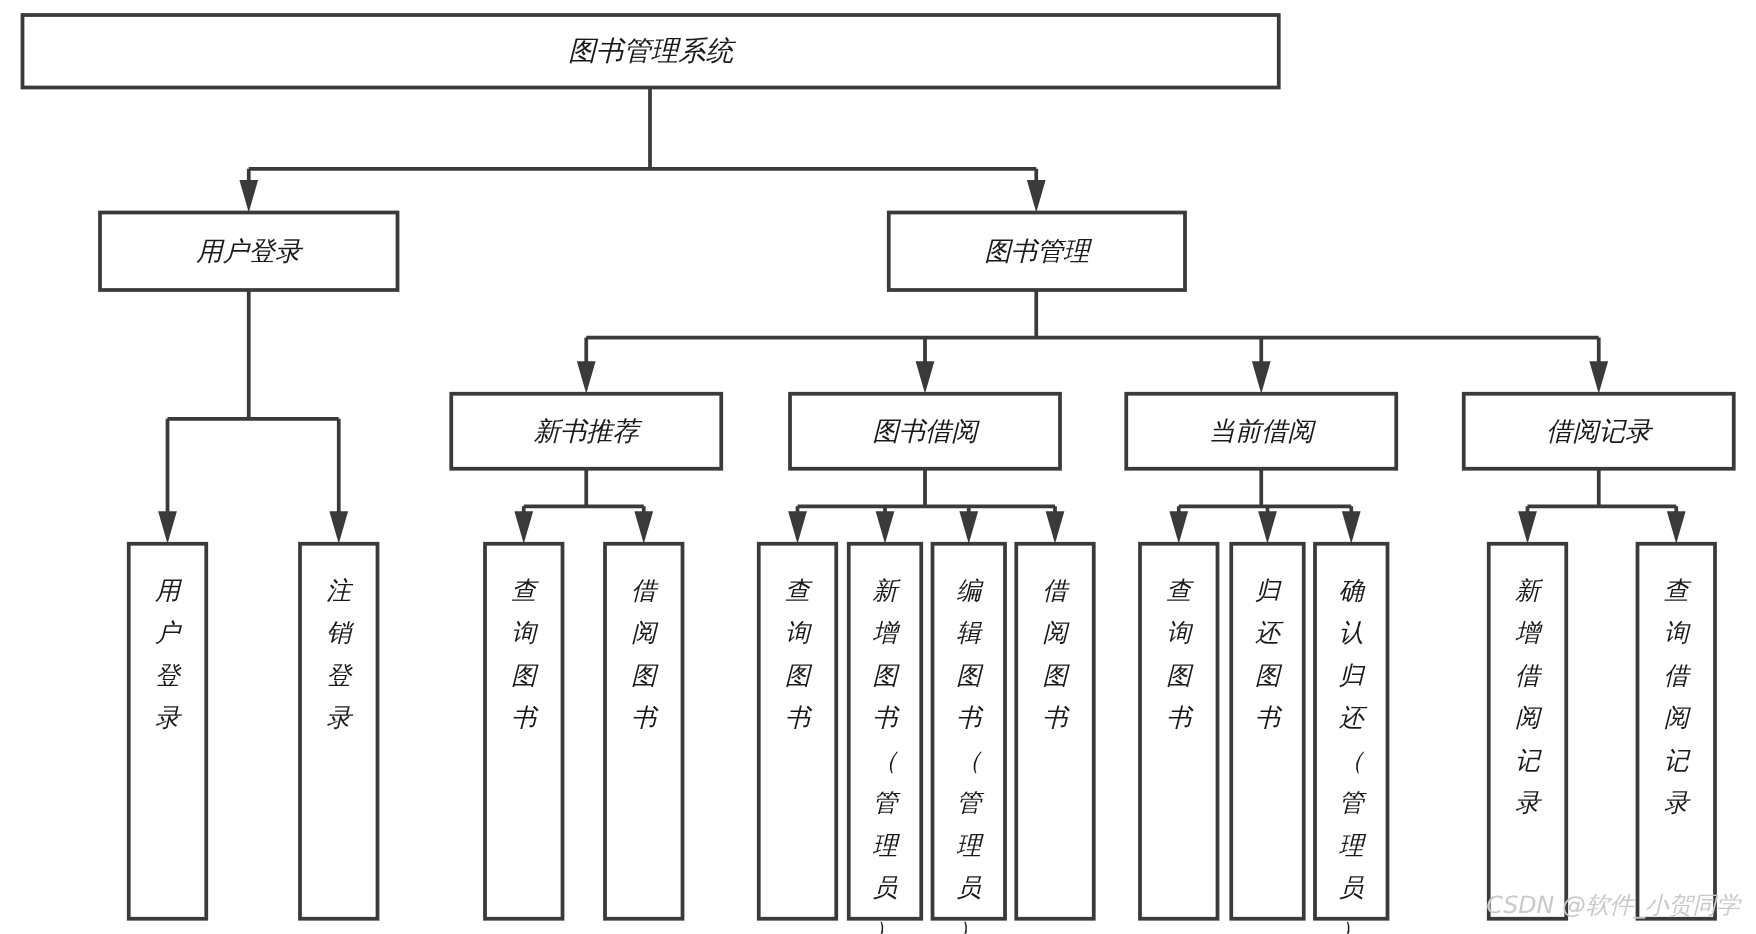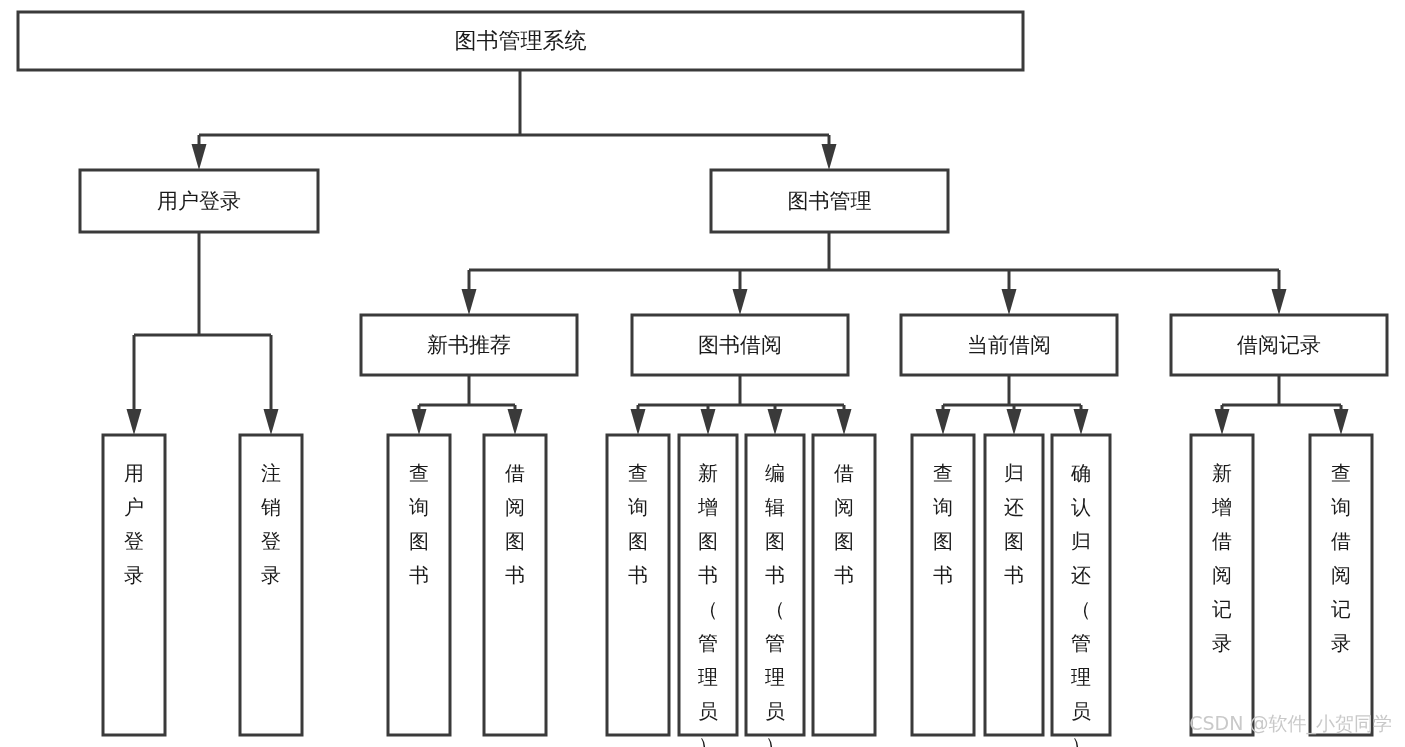--- a/index.html
+++ b/index.html
@@ -12,20 +12,21 @@
     width: 1405px;
     height: 747px;
     font-family: "DejaVu Sans", "Liberation Sans", sans-serif;
     overflow: hidden;
     position: relative;
   }
   #diagram-root {
     position: relative;
     width: 1405px;
     height: 747px;
+    font-style: italic;
   }
   svg#flowchart {
     display: block;
     width: 1405px;
     height: 747px;
   }
   .node-box {
     fill: #ffffff;
     stroke: #3a3a3a;
     stroke-width: 3;

